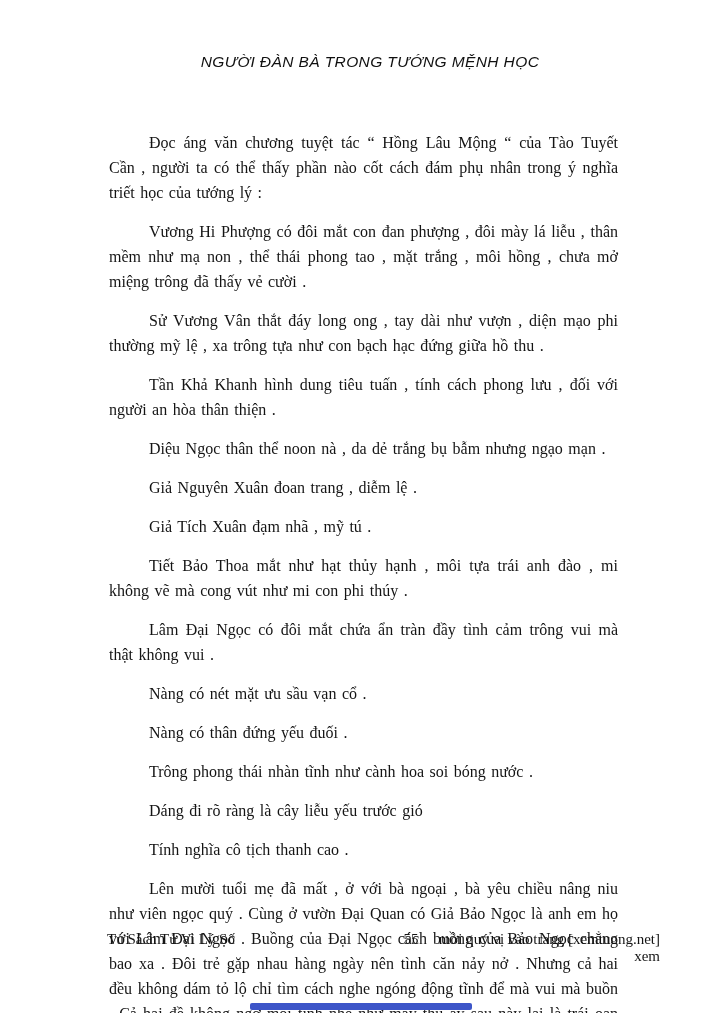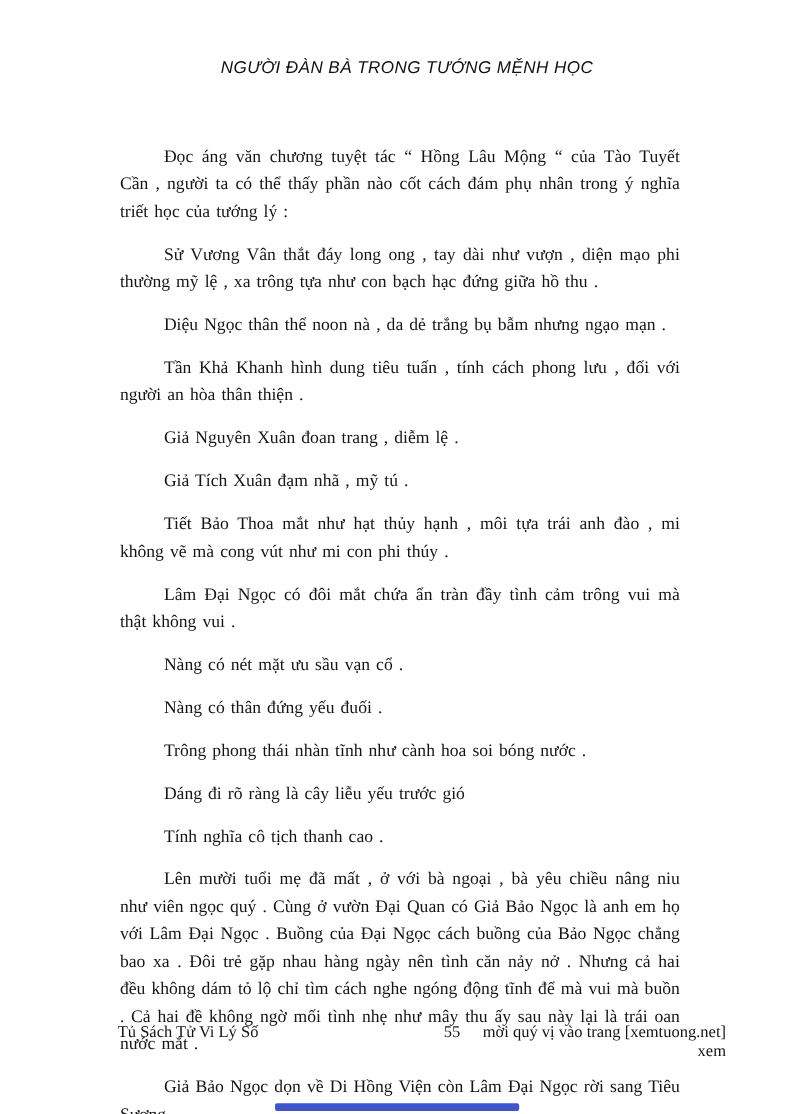--- a/index.html
+++ b/index.html
@@ -67,23 +67,24 @@
 </style>
 </head>
 <body>
 
 <div class="page">
 
   <div class="title">NGƯỜI ĐÀN BÀ TRONG TƯỚNG MỆNH HỌC</div>
 
   <div class="body-text" id="body-text">
       <p class="para">Đọc áng văn chương tuyệt tác “ Hồng Lâu Mộng “ của Tào Tuyết Cần , người ta có thể thấy phần nào cốt cách đám phụ nhân trong ý nghĩa triết học của tướng lý :</p>
+      <p class="para">Vương Hi Phượng có đôi mắt con đan phượng , đôi mày lá liễu , thân mềm như mạ non , thể thái phong tao , mặt trắng , môi hồng , chưa mở miệng trông đã thấy vẻ cười .</p>
       <p class="para">Sử Vương Vân thắt đáy long ong , tay dài như vượn , diện mạo phi thường mỹ lệ , xa trông tựa như con bạch hạc đứng giữa hồ thu .</p>
+      <p class="para">Tần Khả Khanh hình dung tiêu tuấn , tính cách phong lưu , đối với người an hòa thân thiện .</p>
       <p class="para">Diệu Ngọc thân thể noon nà , da dẻ trắng bụ bẫm nhưng ngạo mạn .</p>
-      <p class="para">Tần Khả Khanh hình dung tiêu tuấn , tính cách phong lưu , đối với người an hòa thân thiện .</p>
       <p class="para">Giả Nguyên Xuân đoan trang , diễm lệ .</p>
       <p class="para">Giả Tích Xuân đạm nhã , mỹ tú .</p>
       <p class="para">Tiết Bảo Thoa mắt như hạt thủy hạnh , môi tựa trái anh đào , mi không vẽ mà cong vút như mi con phi thúy .</p>
       <p class="para">Lâm Đại Ngọc có đôi mắt chứa ẩn tràn đầy tình cảm trông vui mà thật không vui .</p>
       <p class="para">Nàng có nét mặt ưu sầu vạn cổ .</p>
       <p class="para">Nàng có thân đứng yếu đuối .</p>
       <p class="para">Trông phong thái nhàn tĩnh như cành hoa soi bóng nước .</p>
       <p class="para">Dáng đi rõ ràng là cây liễu yếu trước gió</p>
       <p class="para">Tính nghĩa cô tịch thanh cao .</p>
       <p class="para">Lên mười tuổi mẹ đã mất , ở với bà ngoại , bà yêu chiều nâng niu như viên ngọc quý . Cùng ở vườn Đại Quan có Giả Bảo Ngọc là anh em họ với Lâm Đại Ngọc . Buồng của Đại Ngọc cách buồng của Bảo Ngọc chẳng bao xa . Đôi trẻ gặp nhau hàng ngày nên tình căn nảy nở . Nhưng cả hai đều không dám tỏ lộ chỉ tìm cách nghe ngóng động tĩnh để mà vui mà buồn . Cả hai đề không ngờ mối tình nhẹ như mây thu ấy sau này lại là trái oan nước mắt .</p>

